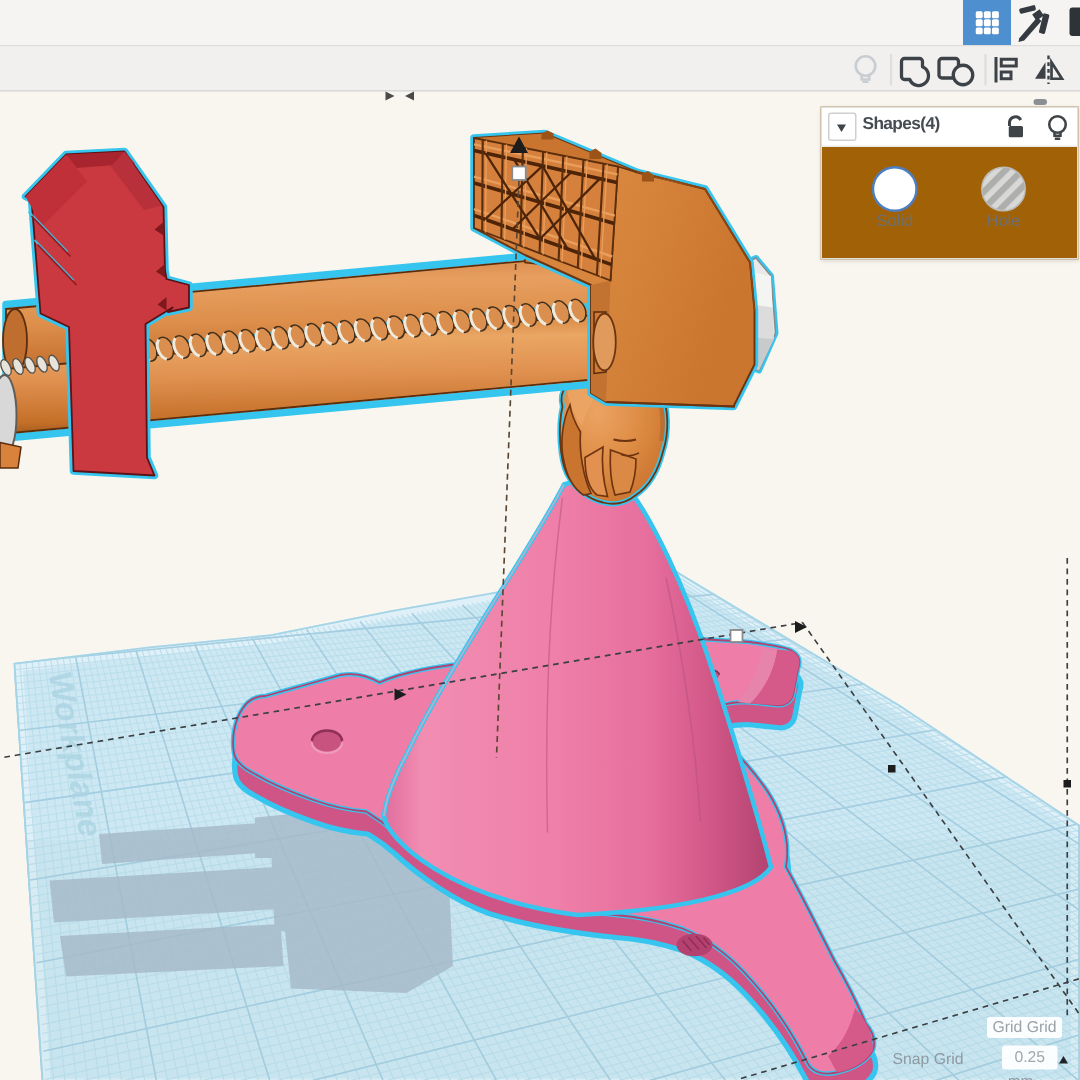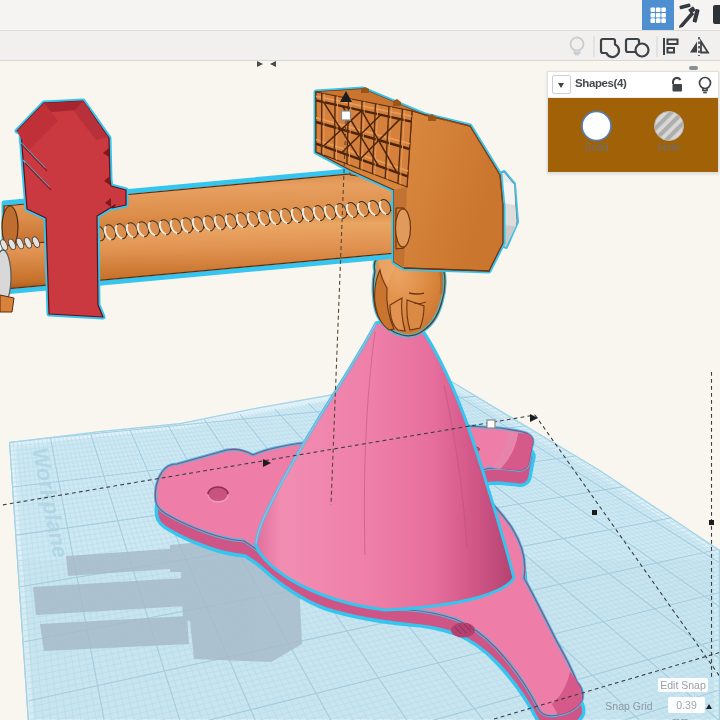--- a/index.html
+++ b/index.html
@@ -686,17 +686,17 @@
       </pattern>
     </defs>
     <circle cx="48.5" cy="29" r="14.5" fill="#fff" stroke="#4d7ec2" stroke-width="1.6"></circle>
     <circle cx="121" cy="29" r="14.5" fill="url(#holep)" stroke="#bbbbb9" stroke-width="1"></circle>
     <text x="48.5" y="53.5" text-anchor="middle" font-family="Liberation Sans, sans-serif" font-size="11" fill="#6b7075">Solid</text>
     <text x="121" y="53.5" text-anchor="middle" font-family="Liberation Sans, sans-serif" font-size="11" fill="#6b7075">Hole</text>
   </svg>
 </div>
 <div style="position:absolute;left:689px;top:66px;width:9px;height:4px;background:#8a8f94;border-radius:2px"></div>
 
-<div style="position:absolute;left:658px;top:678px;width:50px;height:14px;background:rgba(255,255,255,0.93);border-radius:2px;font:10.5px 'Liberation Sans',sans-serif;color:#9ba1a7;text-align:center;line-height:14px">Edit Snap</div>
-<div style="position:absolute;left:595px;top:699px;width:68px;height:15px;font:10.5px 'Liberation Sans',sans-serif;color:#8e99a1;text-align:center;line-height:15px">Snap Grid</div>
-<div style="position:absolute;left:668px;top:697px;width:37px;height:16px;background:rgba(255,255,255,0.93);border-radius:2px;font:10.5px 'Liberation Sans',sans-serif;color:#a0a6ac;text-align:center;line-height:16px">0.39</div>
+<div style="position:absolute;left:658px;top:678px;width:50px;height:14px;background:rgba(255,255,255,0.93);border-radius:2px;font:10.5px 'Liberation Sans',sans-serif;color:#9ba1a7;text-align:center;line-height:14px">Grid Grid</div>
+<div style="position:absolute;left:595px;top:699px;width:68px;height:15px;font:10.5px 'Liberation Sans',sans-serif;color:#8e99a1;text-align:left;line-height:15px">Snap Grid</div>
+<div style="position:absolute;left:668px;top:697px;width:37px;height:16px;background:rgba(255,255,255,0.93);border-radius:2px;font:10.5px 'Liberation Sans',sans-serif;color:#a0a6ac;text-align:center;line-height:16px">0.25</div>
 <div style="position:absolute;left:706px;top:704px;width:0;height:0;border-bottom:5px solid #1f2327;border-left:3.5px solid transparent;border-right:3.5px solid transparent"></div>
 <div style="position:absolute;left:672px;top:716px;font:10px 'Liberation Sans',sans-serif;color:#8e99a1">mm</div>
 
 </body></html>

